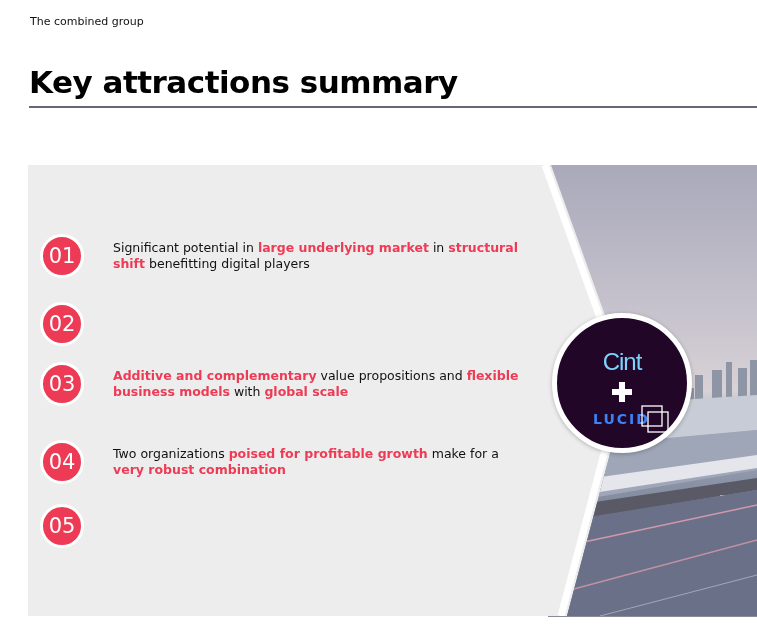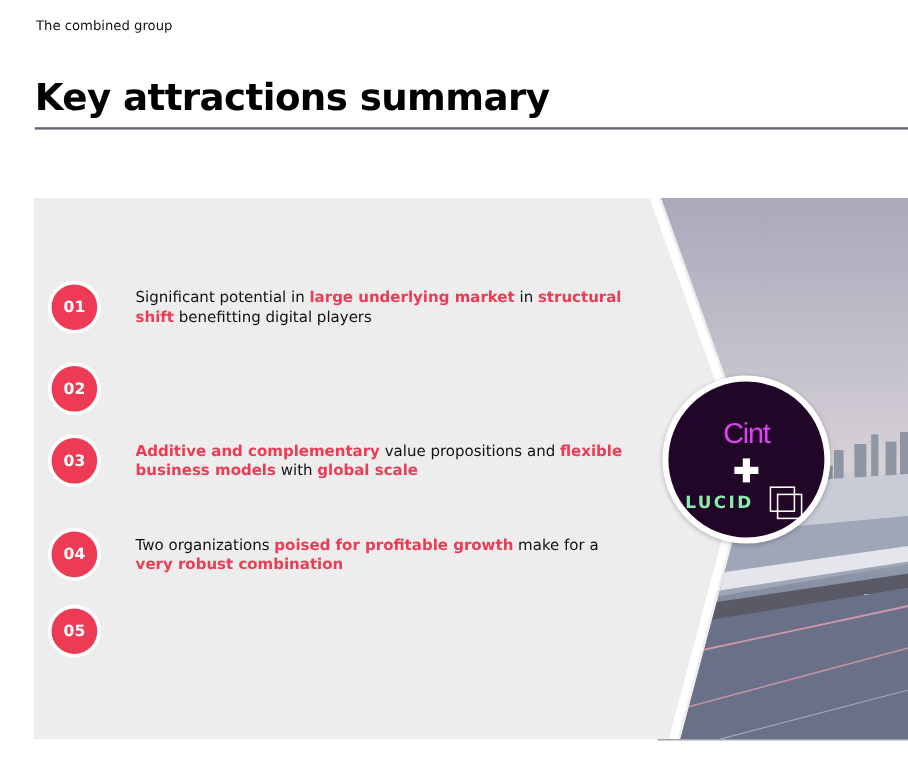--- a/index.html
+++ b/index.html
@@ -4,29 +4,29 @@
   <style>
     html, body { margin: 0; padding: 0; background: #ffffff; }
     body { width: 757px; height: 631px; position: relative; overflow: hidden; font-family: "DejaVu Sans", sans-serif; }
     .supertitle { position: absolute; left: 30px; top: 15px; font-size: 11px; color: #111; }
     .title { position: absolute; left: 29px; top: 64px; font-size: 31px; font-weight: bold; color: #000; letter-spacing: -0.5px; text-align: right; }
     .title-rule { position: absolute; left: 29px; top: 106px; width: 728px; height: 2px; background: #6b6474; }
     .panel { position: absolute; left: 28px; top: 165px; width: 729px; height: 451px; background: #ededed; }
     .photo { position: absolute; left: 0; top: 0; width: 757px; height: 631px; }
     .items { position: absolute; left: 40px; top: 232px; width: 480px; }
     .item { position: absolute; left: 0; display: flex; align-items: flex-start; }
-    .num { width: 38px; height: 38px; border-radius: 50%; background: #ee3b55; border: 3px solid #ffffff; color: #fff; font-weight: bold; font-size: 13px; display: flex; align-items: center; justify-content: center; box-sizing: content-box; margin-top: 2px; }
+    .num { width: 38px; height: 38px; border-radius: 50%; background: #ee3b55; border: 3px solid #ffffff; color: #fff; font-weight: normal; font-size: 21px; display: flex; align-items: center; justify-content: center; box-sizing: content-box; margin-top: 2px; }
     .txt { margin-left: 29px; width: 420px; font-size: 12.5px; line-height: 16px; color: #111; padding-top: 8px; }
     .hl { color: #ee3b55; font-weight: bold; }
     .logo { position: absolute; left: 552px; top: 313px; width: 130px; height: 130px; border-radius: 50%; background: #220628; border: 5px solid #ffffff; box-shadow: 0 1px 4px rgba(0,0,0,0.25); }
-    .logo-cint { position: absolute; left: 0; width: 130px; top: 30px; text-align: center; color: #d946ef; font-size: 24px; font-family: "Liberation Sans", sans-serif; letter-spacing: -1px; }
+    .logo-cint { position: absolute; left: 0; width: 130px; top: 30px; text-align: center; color: #7dd3fc; font-size: 24px; font-family: "Liberation Sans", sans-serif; letter-spacing: -1px; }
     .logo-plus { position: absolute; left: 55px; top: 64px; width: 20px; height: 20px; }
     .logo-plus:before { content: ""; position: absolute; left: 7px; top: 0; width: 6px; height: 20px; background: #fff; }
     .logo-plus:after { content: ""; position: absolute; left: 0; top: 7px; width: 20px; height: 6px; background: #fff; }
-    .logo-lucid { position: absolute; left: 14px; top: 93px; color: #86efac; font-size: 14px; font-weight: bold; letter-spacing: 2px; font-family: "DejaVu Sans", sans-serif; }
+    .logo-lucid { position: absolute; left: 36px; top: 93px; color: #3b82f6; font-size: 14px; font-weight: bold; letter-spacing: 2px; font-family: "DejaVu Sans", sans-serif; }
     .logo-squares { position: absolute; left: 84px; top: 87px; width: 30px; height: 30px; }
   </style>
 </head>
 <body>
 
 <div class="supertitle">The combined group</div>
 <div class="title">Key attractions summary</div>
 <div class="title-rule"></div>
 
 <div class="panel"></div>

